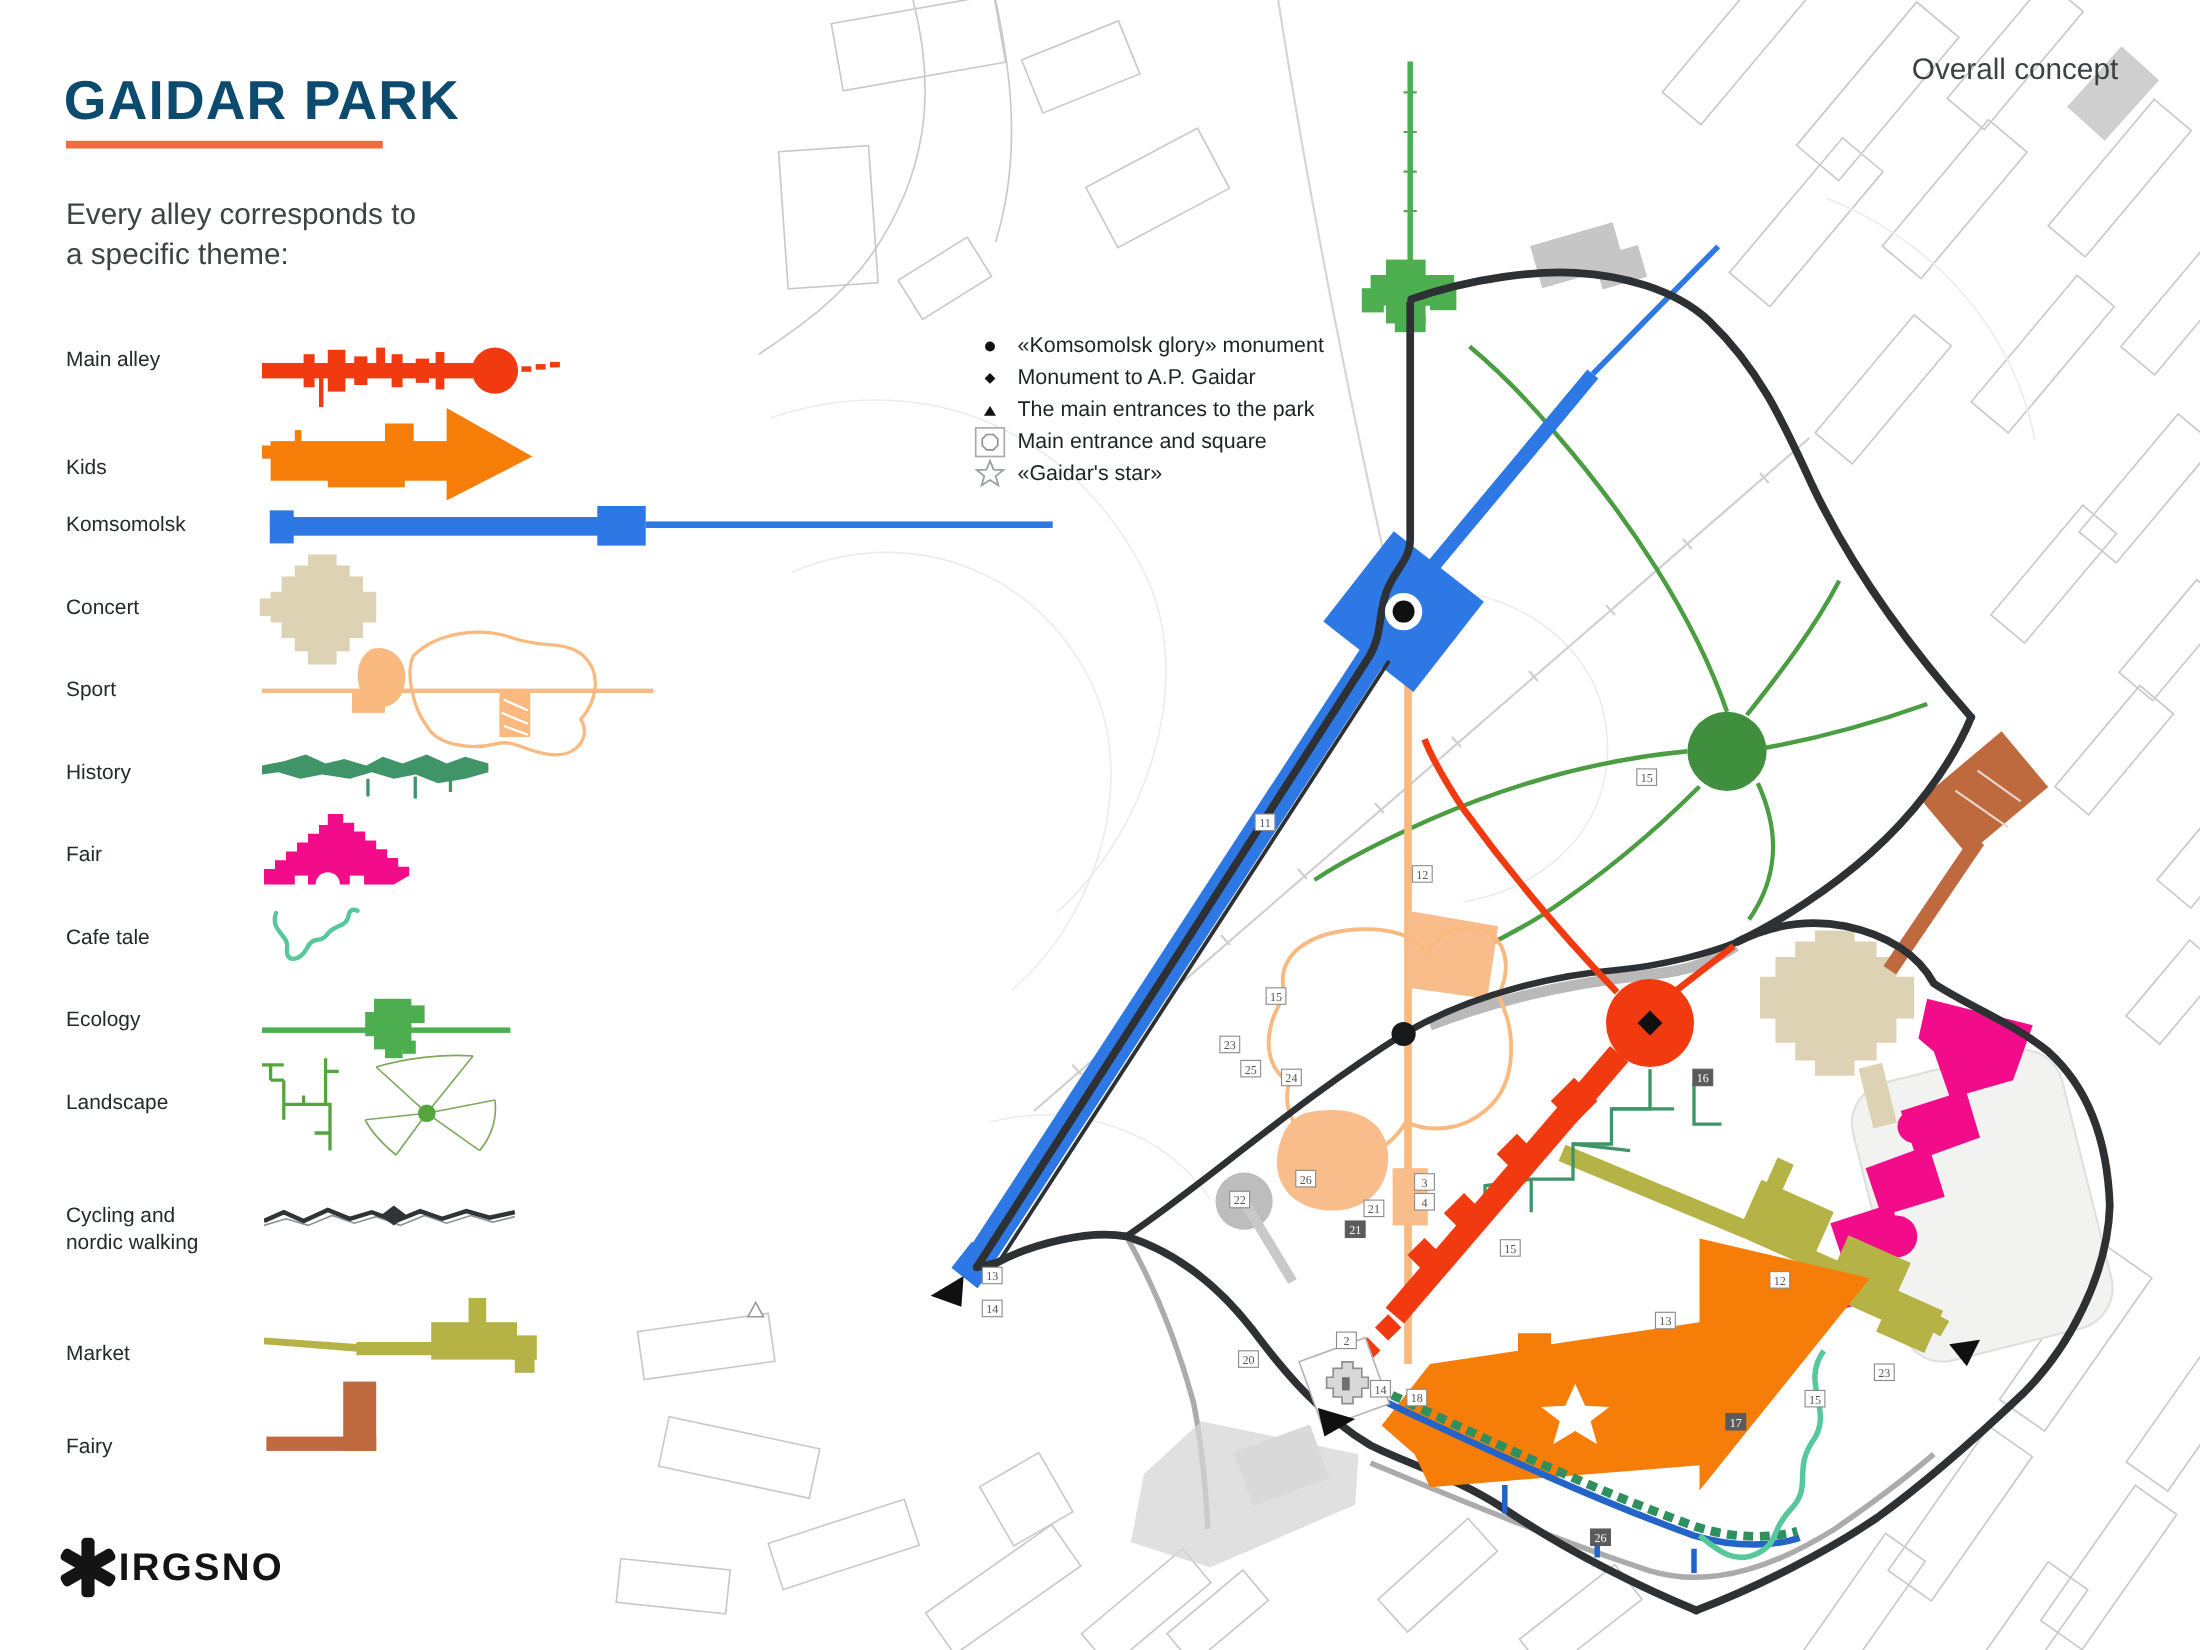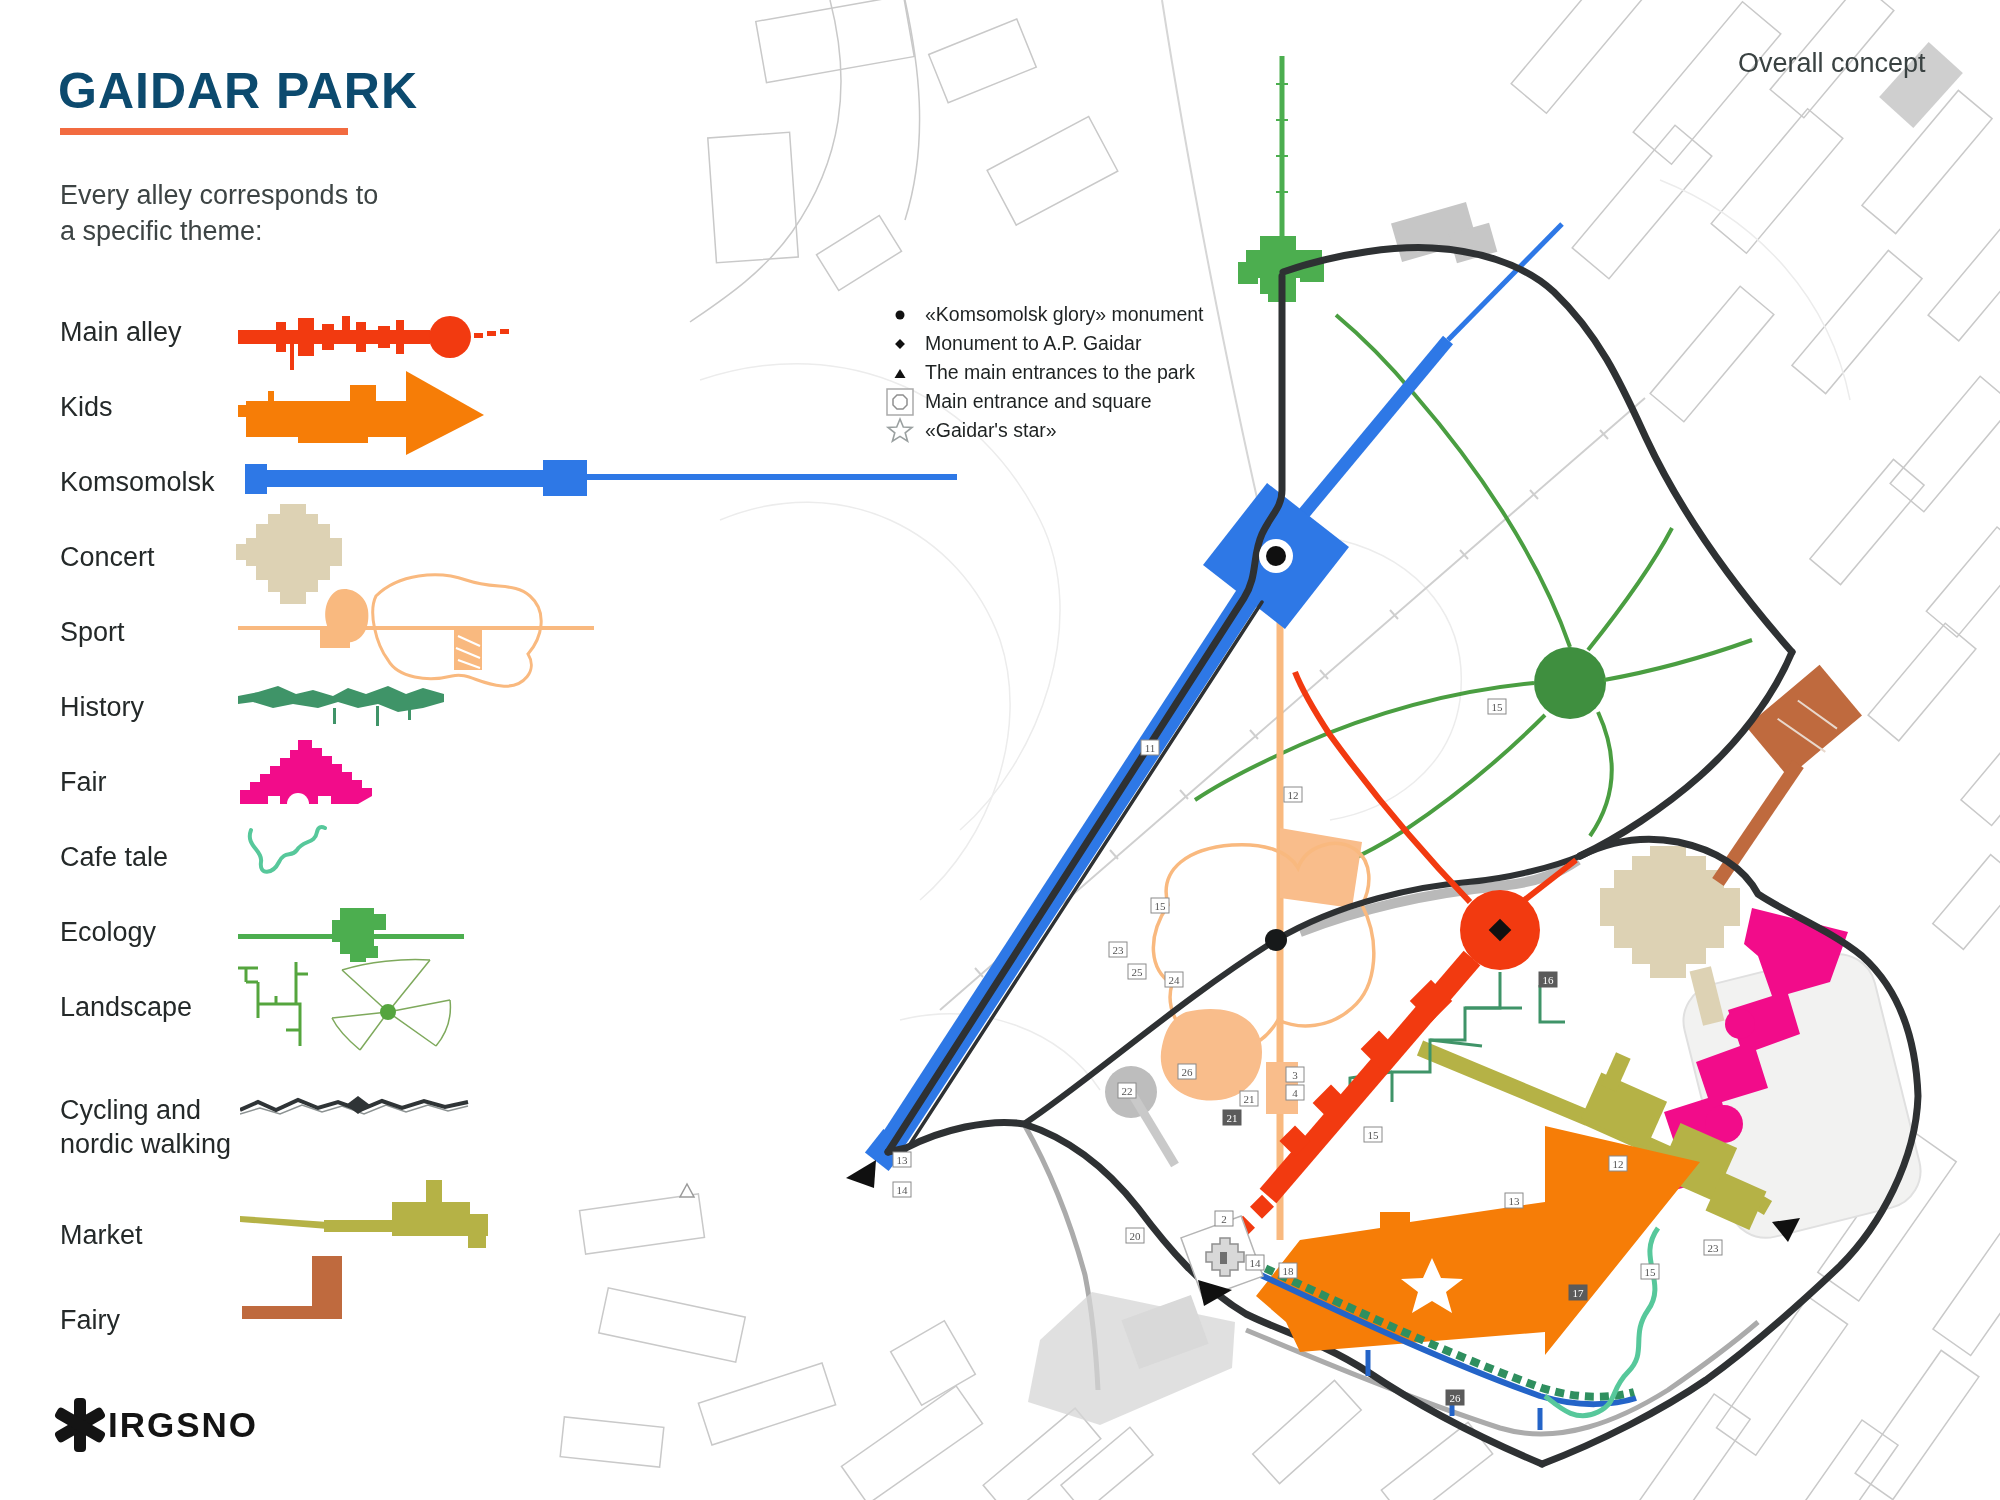--- a/index.html
+++ b/index.html
@@ -3,21 +3,21 @@
 <meta charset="utf-8">
 <style>
   html,body{margin:0;padding:0;background:#ffffff;}
   body{width:2000px;height:1500px;position:relative;overflow:hidden;
        font-family:"Liberation Sans",sans-serif;color:#1d2020;}
   .map-svg{position:absolute;left:0;top:0;z-index:1;}
   .overlay{position:absolute;z-index:3;}
   .title{left:58px;top:62px;font-size:50px;font-weight:700;letter-spacing:1px;color:#0c4a6e;}
   .title-underline{left:60px;top:128px;width:288px;height:7px;background:#f26b40;}
   .subtitle{left:60px;top:178px;font-size:27px;line-height:1.32;color:#3d4444;font-weight:400;}
-  .legend-label{position:absolute;left:60px;font-size:27px;font-weight:500;color:#242929;z-index:3;line-height:1.25;}
+  .legend-label{position:absolute;left:60px;font-size:19px;font-weight:500;color:#242929;z-index:3;line-height:1.25;}
   .legend-icon{position:absolute;z-index:3;}
   .map-legend{left:884px;top:300px;width:360px;z-index:3;}
   .map-legend .row{display:flex;align-items:center;height:29px;gap:9px;}
   .map-legend .mk{width:32px;display:flex;justify-content:center;align-items:center;flex:0 0 32px;}
   .map-legend .lbl{font-size:19.5px;font-weight:500;color:#1e2222;white-space:nowrap;}
   .corner{left:1738px;top:48px;font-size:27px;font-weight:500;color:#3a4242;}
   .brand{left:52px;top:1396px;display:flex;align-items:center;gap:0;z-index:3;}
   .brand-name{font-size:35px;font-weight:700;letter-spacing:2px;color:#141414;}
   .badge rect{fill:#ffffff;stroke:#8a8a8a;stroke-width:1;}
   .badge text{font-size:11px;fill:#555;text-anchor:middle;font-family:"Liberation Serif",serif;}
@@ -345,21 +345,21 @@
 </svg>
 
 <div class="overlay title">GAIDAR PARK</div>
 <div class="overlay title-underline"></div>
 <div class="overlay subtitle">
   <div>Every alley corresponds to</div>
   <div>a specific theme:</div>
 </div>
 
 <div class="legend-label" style="top:316px">Main alley</div>
-<div class="legend-label" style="top:391px">Kids</div>
+<div class="legend-label" style="top:414px">Kids</div>
 <div class="legend-label" style="top:466px">Komsomolsk</div>
 <div class="legend-label" style="top:541px">Concert</div>
 <div class="legend-label" style="top:616px">Sport</div>
 <div class="legend-label" style="top:691px">History</div>
 <div class="legend-label" style="top:766px">Fair</div>
 <div class="legend-label" style="top:841px">Cafe tale</div>
 <div class="legend-label" style="top:916px">Ecology</div>
 <div class="legend-label" style="top:991px">Landscape</div>
 <div class="legend-label" style="top:1094px">
   <div>Cycling and</div>

